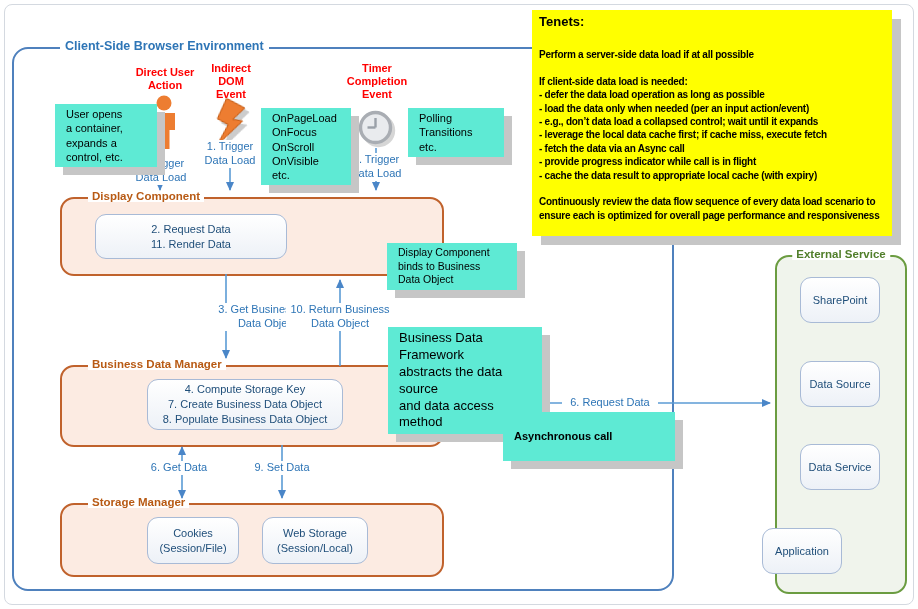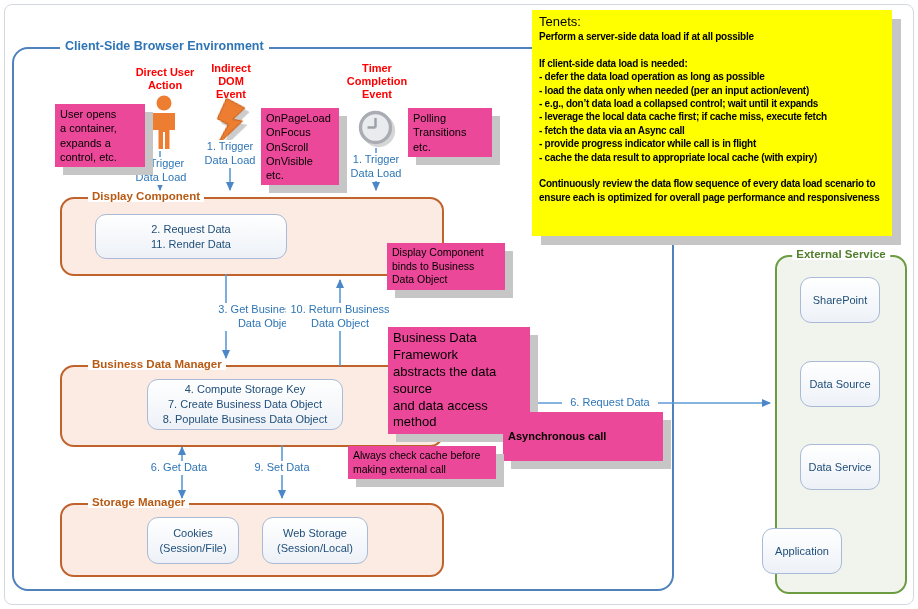--- a/index.html
+++ b/index.html
@@ -9,25 +9,25 @@
   .env{position:absolute;left:12px;top:47px;width:658px;height:540px;border:2px solid #4f81bd;border-radius:16px;z-index:1;}
   .env-title{position:absolute;top:-10px;left:46px;background:#fff;padding:0 5px;font-size:12.5px;font-weight:bold;color:#2e75b6;white-space:nowrap;}
   .ext{position:absolute;left:775px;top:255px;width:128px;height:335px;border:2px solid #6b9c41;border-radius:14px;background:#f0f4ec;z-index:1;}
   .ext-title{position:absolute;top:-9px;left:50%;transform:translateX(-50%);background:#fff;padding:0 4px;font-size:11.5px;font-weight:bold;color:#507e2a;white-space:nowrap;}
   .obox{position:absolute;border:2px solid #c0622c;border-radius:14px;background:#fcebe2;z-index:2;}
   .obox-title{position:absolute;top:-9px;left:26px;background:#fff;padding:0 4px;font-size:11.5px;font-weight:bold;color:#b85a14;white-space:nowrap;}
   .ibox{position:absolute;display:flex;align-items:center;justify-content:center;text-align:center;
         background:linear-gradient(180deg,#ffffff 0%,#edf1f7 100%);border:1px solid #a8bad6;border-radius:11px;
         color:#1f4e79;font-size:11px;line-height:1.35;white-space:pre-line;z-index:3;}
   
-  .note{position:absolute;background:#ec4899;color:#000;font-size:11px;line-height:1.3;padding:3px 5px;
+  .note{position:absolute;background:#5eead4;color:#000;font-size:11px;line-height:1.3;padding:3px 11px;
         box-shadow:8px 8px 0 #c6c6c6;white-space:pre-line;z-index:5;}
   .tenets{position:absolute;left:532px;top:10px;width:346px;height:218px;background:#ffff00;color:#000;
         padding:4px 7px;box-shadow:9px 9px 0 #c6c6c6;z-index:5;}
-  .tenets-heading{font-size:13px;font-weight:normal;margin:0 0 1px 0;}
+  .tenets-heading{font-size:13px;font-weight:bold;margin:0 0 19px 0;}
   .tenets-body{font-size:10px;font-weight:bold;line-height:1.34;letter-spacing:-0.25px;white-space:pre-line;}
   
   .rhead{position:absolute;color:#ff0000;font-weight:600;font-size:11px;line-height:1.18;text-align:center;white-space:pre-line;z-index:4;}
   .flabel{position:absolute;color:#2e75b6;font-size:11px;line-height:1.25;text-align:center;background:#fff;white-space:pre-line;z-index:4;}
   .icon{position:absolute;z-index:4;}
   .arrows{position:absolute;left:0;top:0;width:918px;height:609px;z-index:3;pointer-events:none;}
 </style>
 </head>
 <body>
 
@@ -139,22 +139,20 @@
 etc.</div>
   <div class="note" style="left:387px;top:243px;width:108px;font-size:10.5px;">Display Component
 binds to Business
 Data Object</div>
   <div class="note" style="left:388px;top:327px;width:132px;font-size:13px;">Business Data Framework
 abstracts the data source
 and data access method</div>
   <div class="note" style="left:503px;top:412px;width:150px;">
     <span style="font-weight:bold;display:block;">Asynchronous call</span>
   </div>
-  <div class="note" style="left:348px;top:446px;width:138px;font-size:10.5px;">Always check cache before
-making external call</div>
 
   <div class="tenets">
     <div class="tenets-heading">Tenets:</div>
     <div class="tenets-body">Perform a server-side data load if at all possible
 
 If client-side data load is needed:
 - defer the data load operation as long as possible
 - load the data only when needed (per an input action/event)
 -  e.g., don’t data load a collapsed control; wait until it expands
 - leverage the local data cache first; if cache miss, execute fetch

